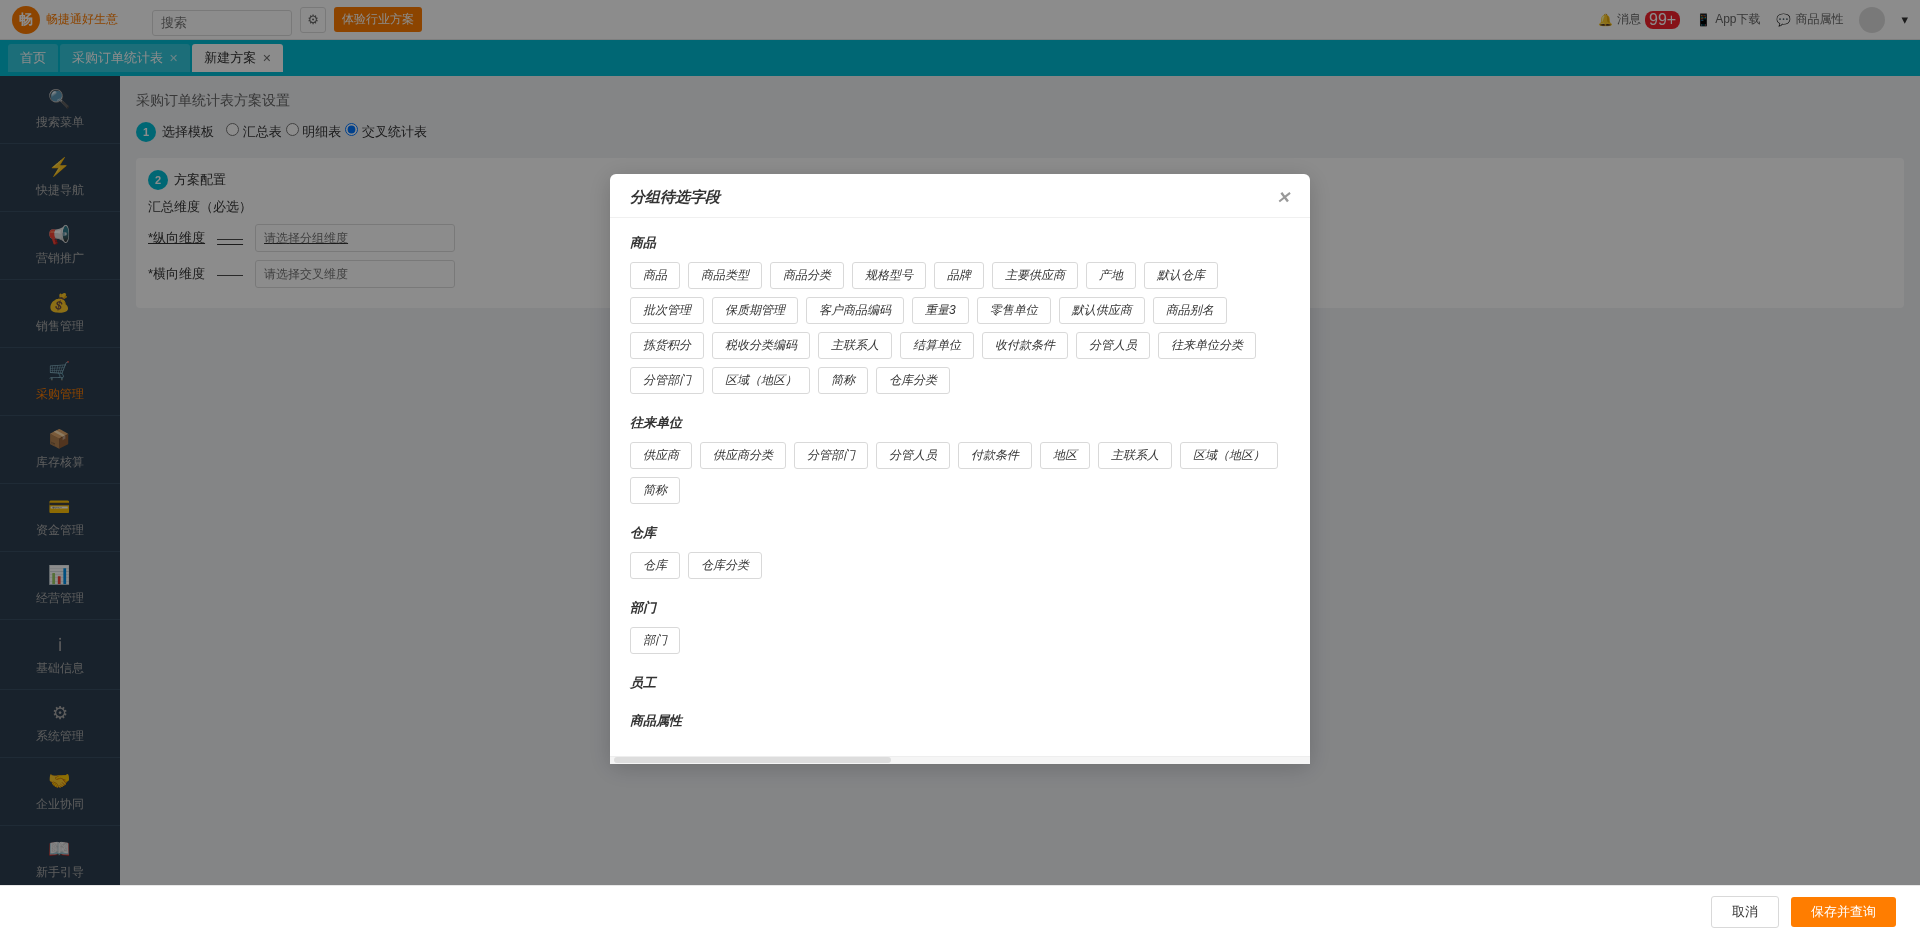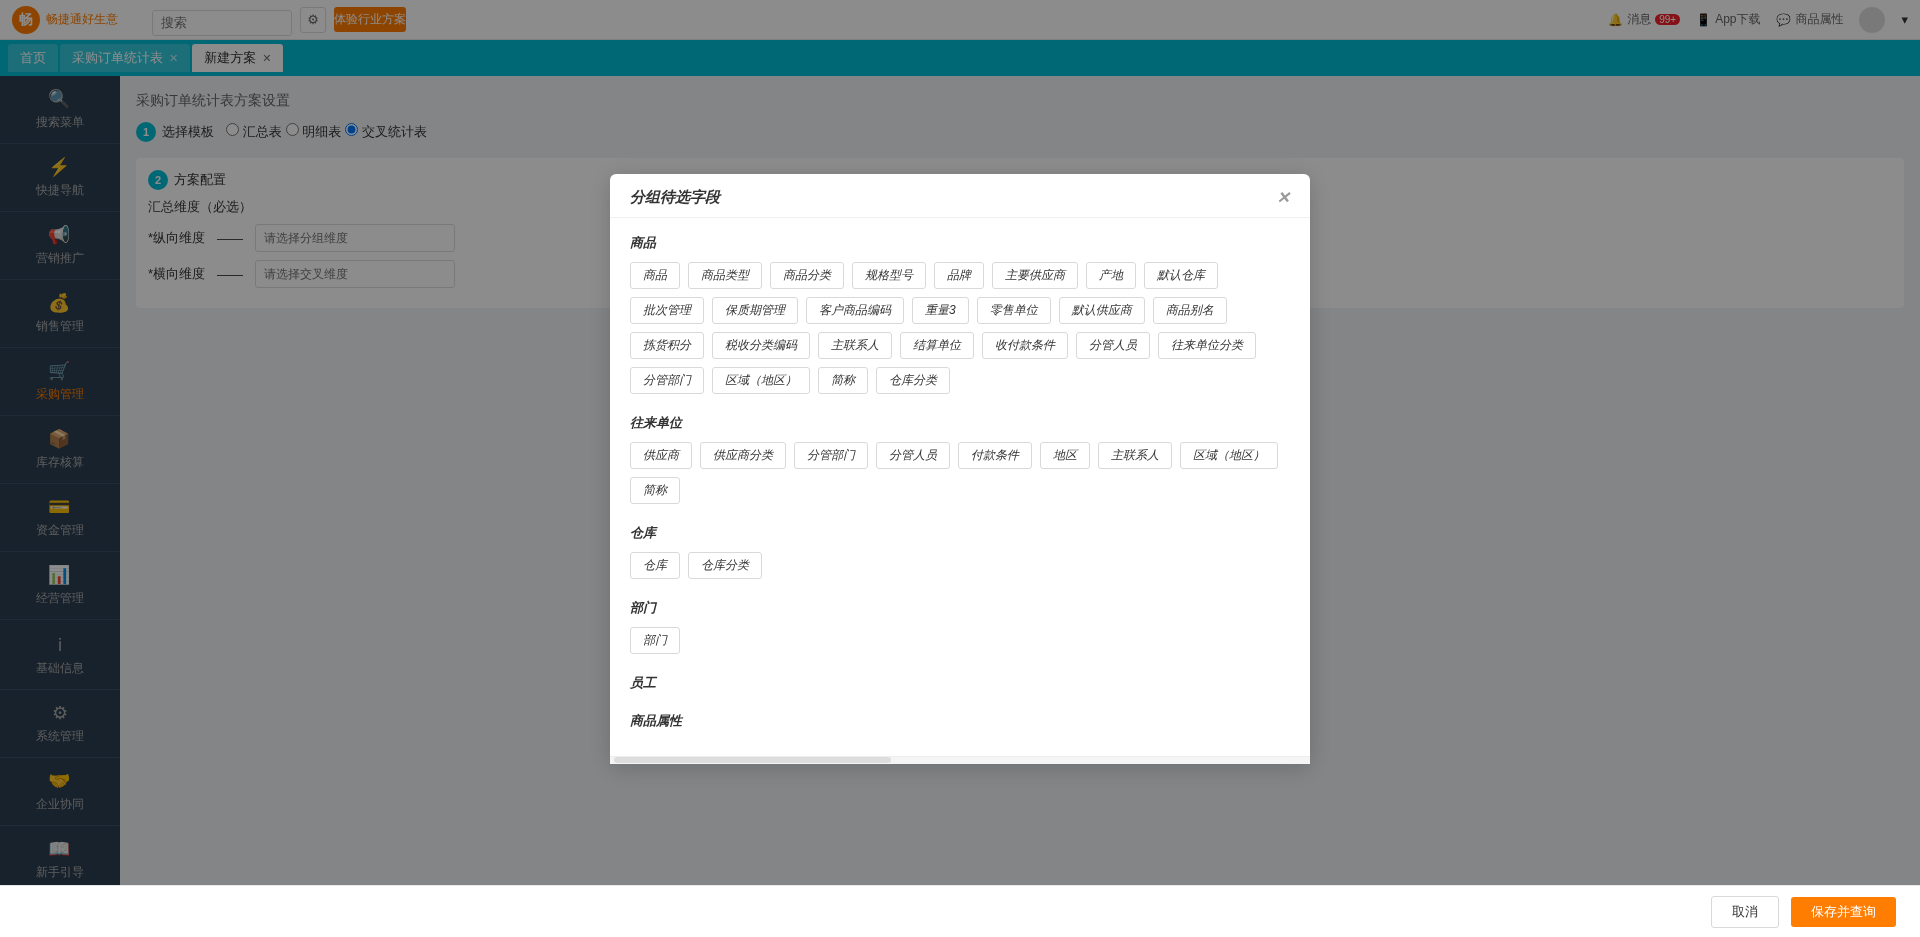--- a/index.html
+++ b/index.html
@@ -55,21 +55,21 @@
       background: #fff;
       display: flex; align-items: center; justify-content: center;
       cursor: pointer;
       color: #666;
     }
     .top-search .trial-btn {
       background: #ff7d00;
       color: #fff;
       border: none;
       border-radius: 3px;
-      padding: 4px 0;
+      padding: 4px 8px;
       font-size: 12px;
       cursor: pointer;
     }
     .top-right {
       margin-left: auto;
       display: flex;
       align-items: center;
       gap: 16px;
     }
     .top-right-item {
@@ -77,21 +77,21 @@
       align-items: center;
       gap: 4px;
       font-size: 12px;
       color: #666;
       cursor: pointer;
     }
     .badge {
       background: #f5222d;
       color: #fff;
       border-radius: 8px;
-      font-size: 10px;
+      font-size: 16px;
       padding: 0 4px;
       min-width: 16px;
       text-align: center;
     }
     .avatar {
       width: 26px; height: 26px;
       background: #ddd;
       border-radius: 50%;
     }
 
@@ -454,21 +454,21 @@
     </div>
   </div>
   <div class="config-section">
     <div class="step-item" style="margin-bottom:8px;">
       <div class="step-num">2</div>
       <span>方案配置</span>
     </div>
     <div style="margin-bottom:8px;">
       <span>汇总维度（必选）</span>
     </div>
-    <div style="display:flex;align-items:center;gap:12px;margin-bottom:8px;">
+    <div style="display:flex;align-items:center;gap:12px;margin-bottom:8px;text-decoration:underline;">
       <span>*纵向维度</span>
       <span>——</span>
       <input type="text" style="width: 200px; height: 28px; border: 1px solid rgb(221, 221, 221); border-radius: 3px; padding: 0px 8px; font-size: 12px;" placeholder="请选择分组维度">
     </div>
     <div style="display:flex;align-items:center;gap:12px;margin-bottom:8px;">
       <span>*横向维度</span>
       <span>——</span>
       <input type="text" style="width: 200px; height: 28px; border: 1px solid rgb(221, 221, 221); border-radius: 3px; padding: 0px 8px; font-size: 12px;" placeholder="请选择交叉维度">
     </div>
   </div>

